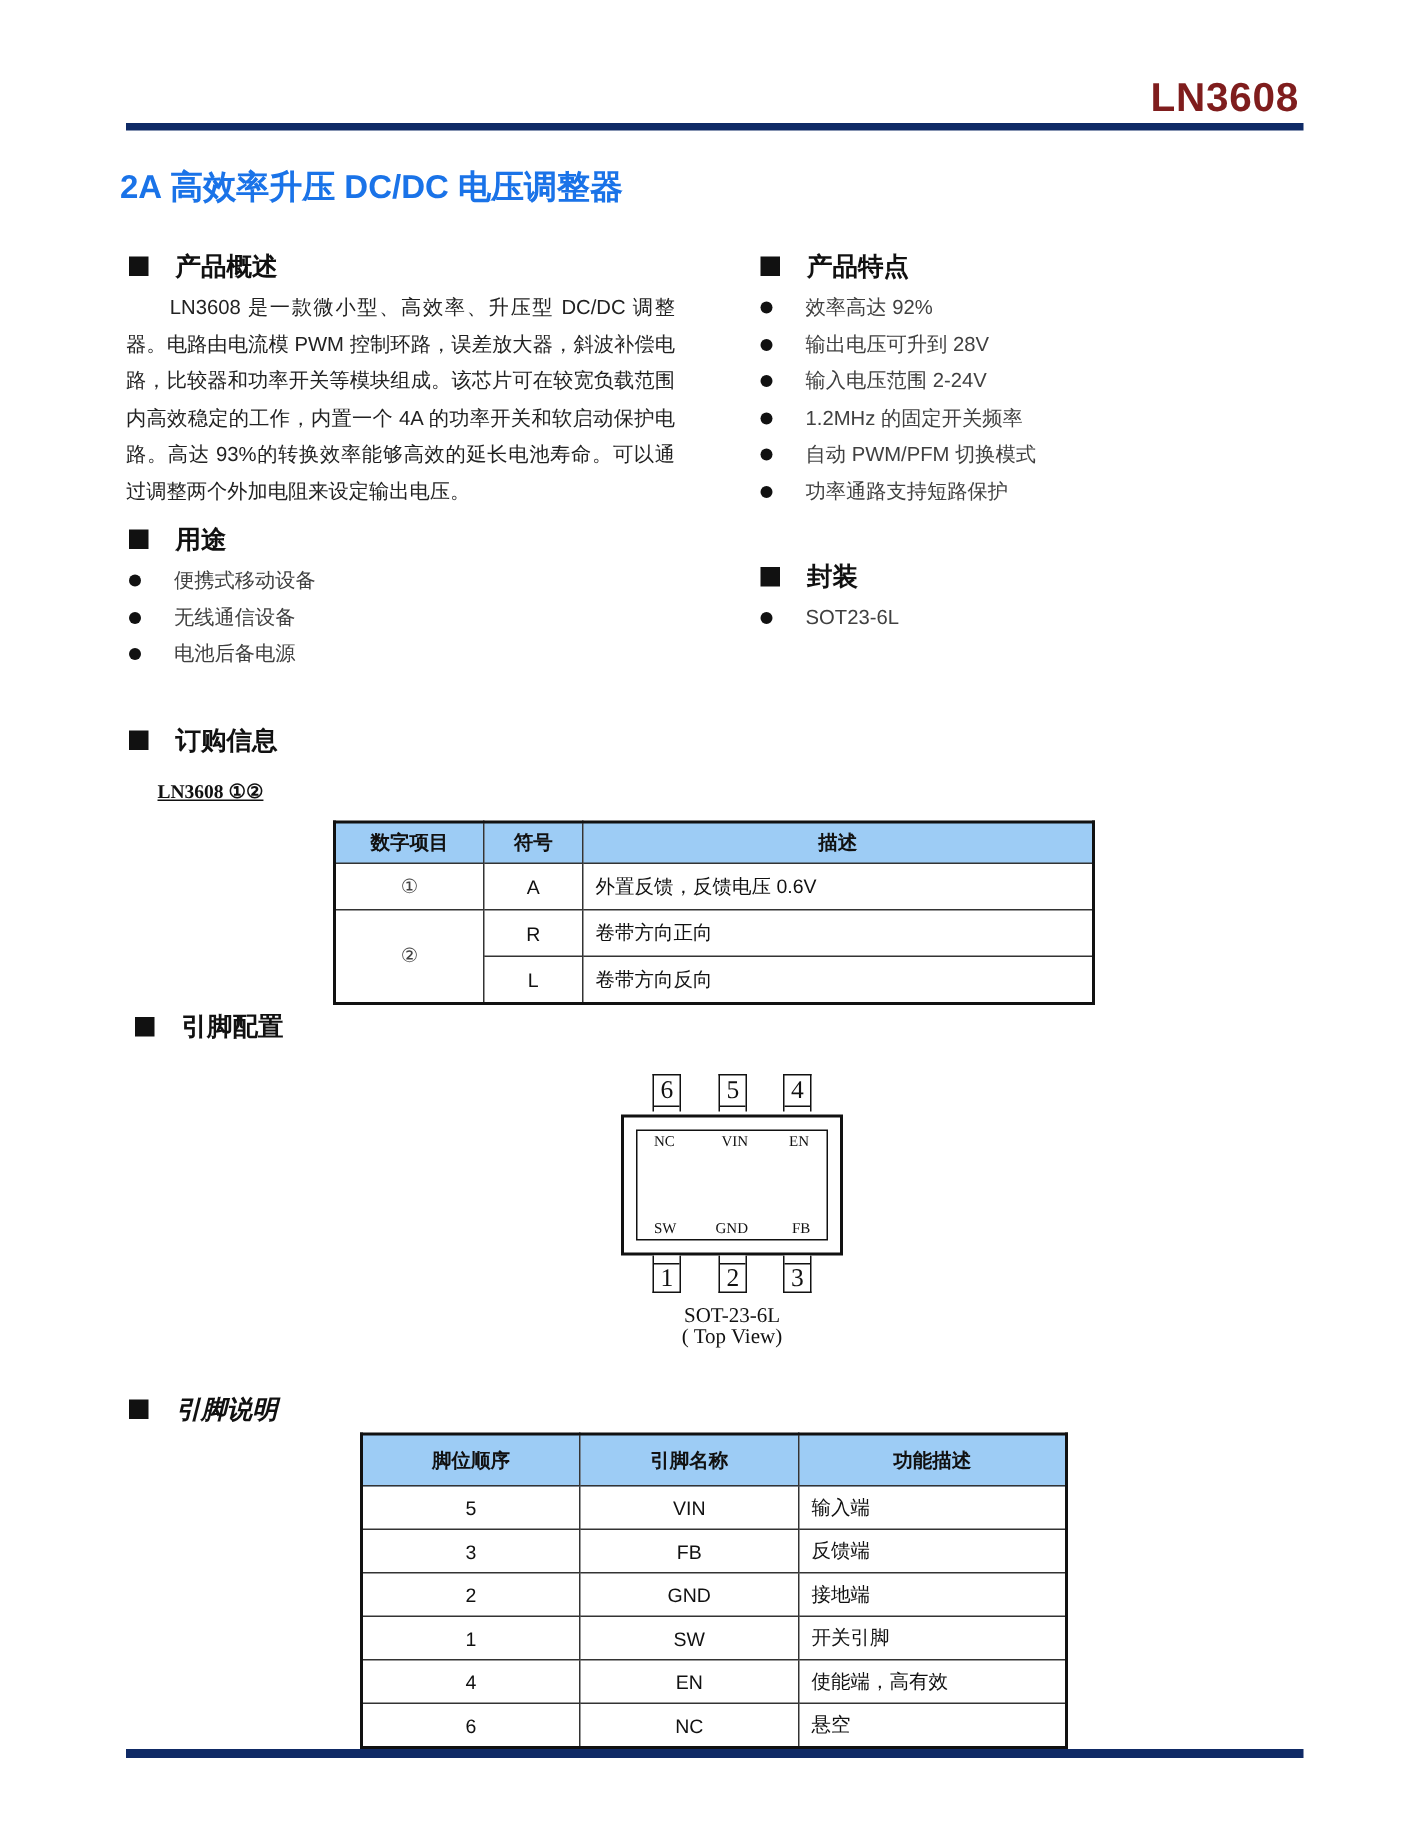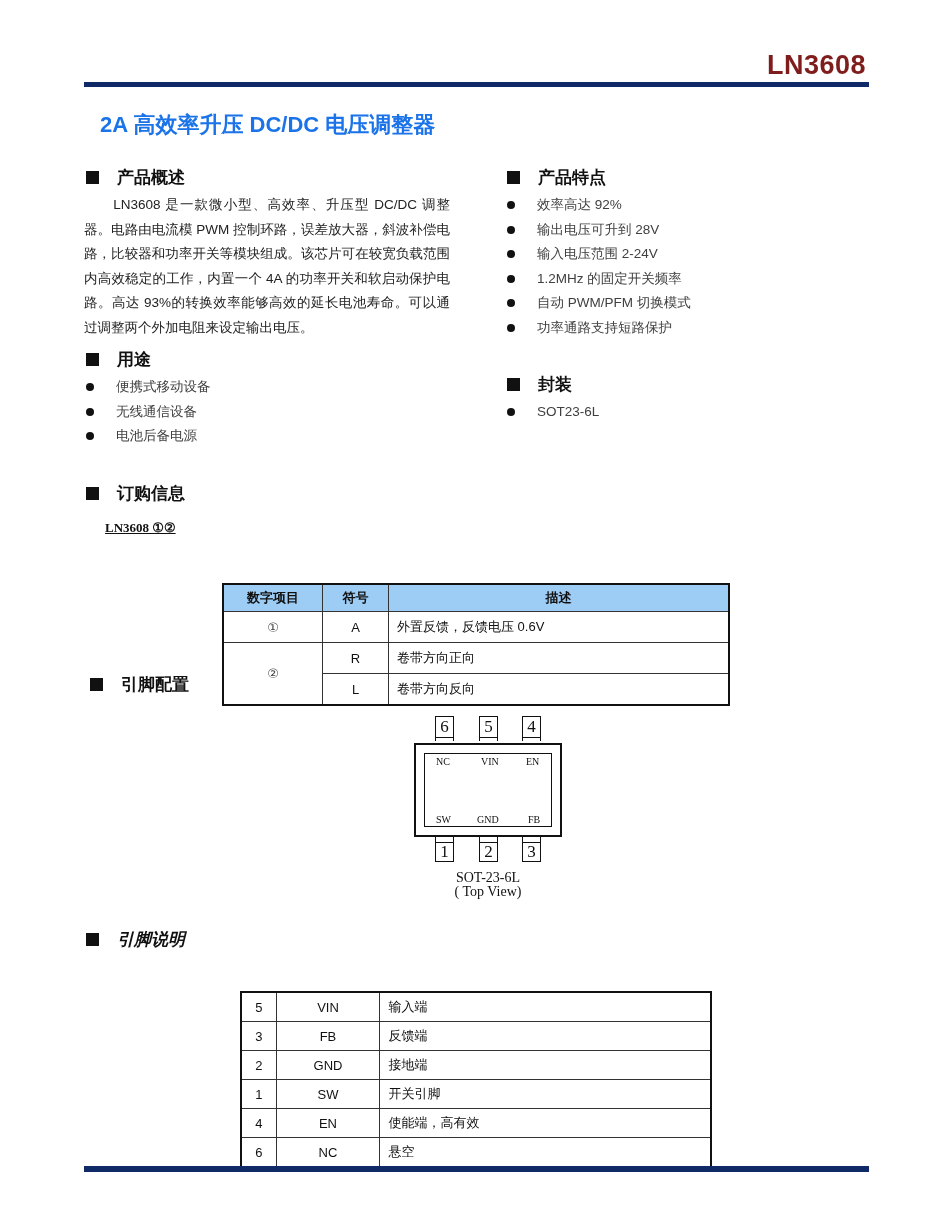--- a/index.html
+++ b/index.html
@@ -1,29 +1,29 @@
 <!DOCTYPE html>
 <html><head>
 <meta charset="utf-8">
 <style>
   html,body{margin:0;padding:0;background:#fff;}
   body{width:952px;height:1232px;position:relative;overflow:hidden;font-family:"Liberation Sans","DejaVu Sans",sans-serif;color:#111;}
   .abs{position:absolute;}
   #part-no{right:86px;top:50px;font-size:27px;font-weight:bold;color:#7f1d1d;letter-spacing:0.5px;}
   #top-rule{left:84px;top:82px;width:785px;height:5px;background:#0f2a66;}
   #bottom-rule{left:84px;top:1166px;width:785px;height:6px;background:#0f2a66;}
-  #doc-title{left:100px;top:110px;font-size:22px;font-weight:bold;color:#1a73e8;}
+  #doc-title{left:80px;top:110px;font-size:22px;font-weight:bold;color:#1a73e8;}
   .sec{font-size:17px;font-weight:bold;color:#111;display:flex;align-items:center;}
   .sec .sq{width:13px;height:13px;background:#111;display:inline-block;margin-right:18px;margin-left:2px;}
   .para{font-size:13.5px;line-height:24.5px;color:#222;width:366px;text-align:justify;}
   .blist{list-style:none;margin:0;padding:0;font-size:13.5px;color:#404040;}
   .blist li{height:24.5px;line-height:24.5px;display:flex;align-items:center;}
   .blist .dot{width:8px;height:8px;border-radius:50%;background:#111;display:inline-block;margin-left:2px;margin-right:22px;}
   #order-code{left:105px;top:520px;font-family:"Liberation Serif","DejaVu Serif",serif;font-weight:bold;font-size:13px;text-decoration:underline;}
-  table{border-collapse:collapse;margin-top:36px;}
+  table{border-collapse:collapse;}
   #order-table{left:222px;top:547px;width:508px;border:2px solid #111;font-size:13px;}
   #order-table th{background:#9dccf5;height:24px;font-weight:bold;border:1px solid #333;}
   #order-table td{border:1px solid #333;height:28px;}
   #pin-table{left:240px;top:955px;width:472px;border:2px solid #111;font-size:13px;}
   #pin-table th{background:#9dccf5;height:31px;font-weight:bold;border:1px solid #333;}
   #pin-table td{border:1px solid #333;height:26px;}
   .c{text-align:center;}
   .l{text-align:left;padding-left:8px;}
   
   #chip{left:413px;top:716px;width:150px;height:190px;font-family:"Liberation Serif","DejaVu Serif",serif;}
@@ -168,20 +168,25 @@
   </div>
 </div>
 
 <div class="abs sec" style="left:84px;top:928px;font-style:italic;">
   <span class="sq"></span>
   <span>引脚说明</span>
 </div>
 
 <table class="abs" id="pin-table">
   <tbody>
+      <tr>
+    <th style="width:142px;">脚位顺序</th>
+    <th style="width:143px;">引脚名称</th>
+    <th>功能描述</th>
+  </tr>
   <tr>
         <td class="c">5</td>
         <td class="c">VIN</td>
         <td class="l">输入端</td>
       </tr>
   <tr>
         <td class="c">3</td>
         <td class="c">FB</td>
         <td class="l">反馈端</td>
       </tr>

